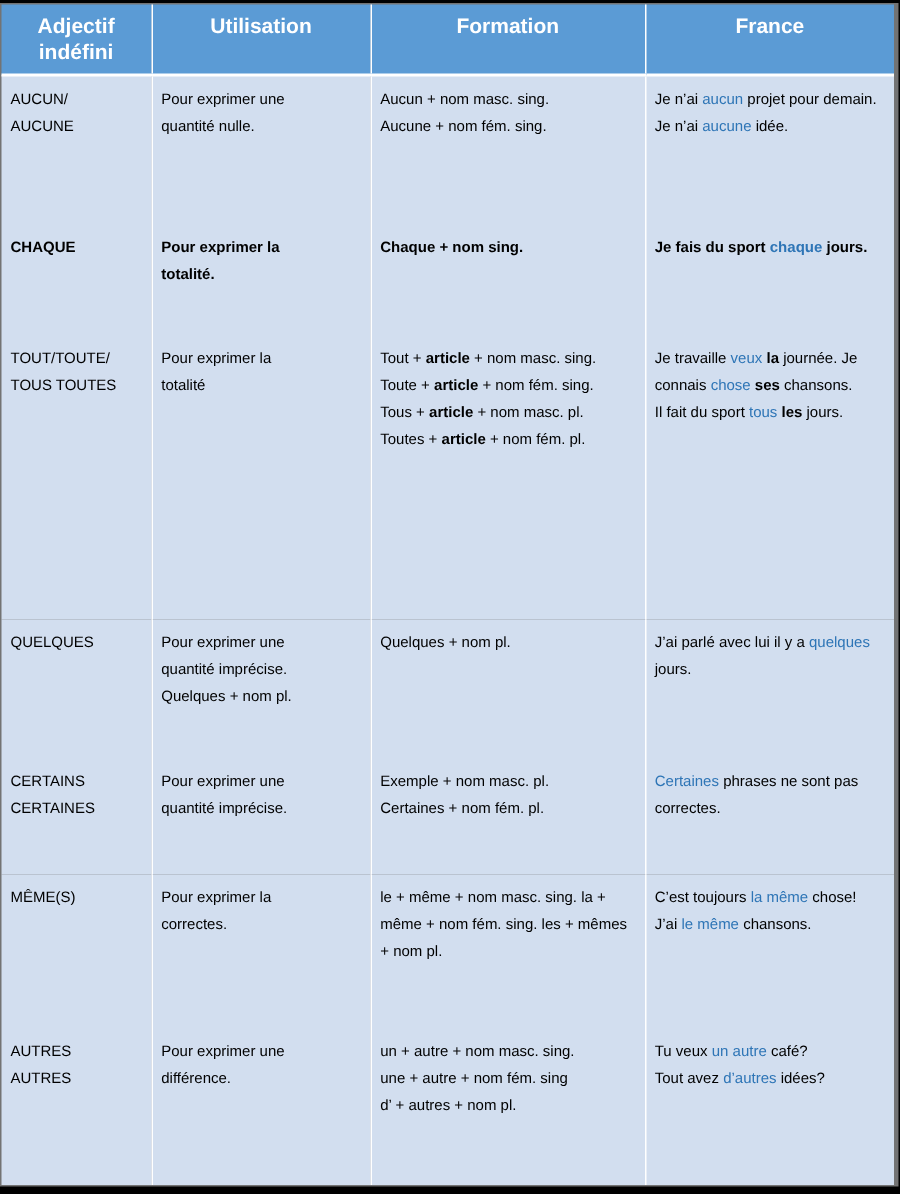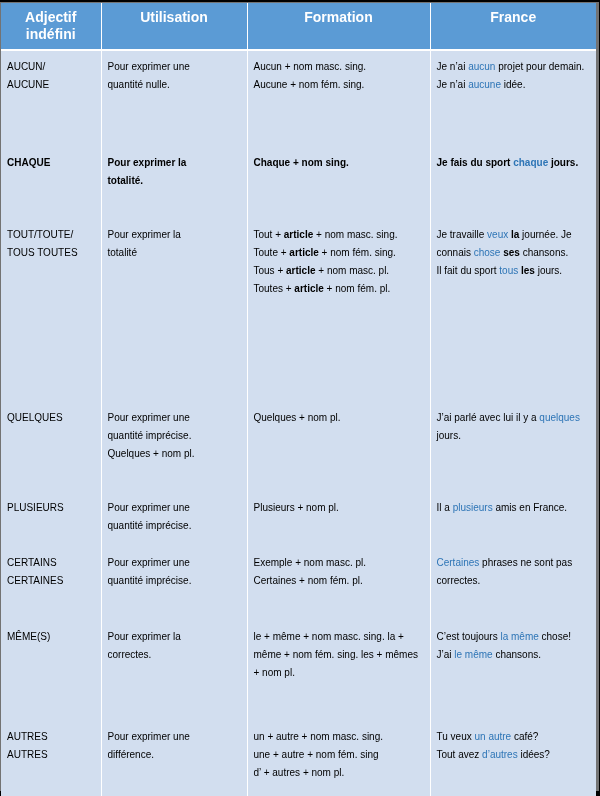--- a/index.html
+++ b/index.html
@@ -159,35 +159,20 @@
         <span class="line">Quelques + nom pl.</span>
       </td>
       <td>
         <span class="line">Quelques + nom pl.</span>
       </td>
       <td>
         <span class="line"><span>J’ai parlé avec lui il y a </span><span class="hl">quelques</span><span> jours.</span></span>
       </td>
     </tr>
 
-    <tr class="r5">
-      <td>
-        <span class="line">PLUSIEURS</span>
-      </td>
-      <td>
-        <span class="line">Pour exprimer une</span>
-        <span class="line">quantité imprécise.</span>
-      </td>
-      <td>
-        <span class="line">Plusieurs + nom pl.</span>
-      </td>
-      <td>
-        <span class="line"><span>Il a </span><span class="hl">plusieurs</span><span> amis en France.</span></span>
-      </td>
-    </tr>
 
     <tr class="r6">
       <td>
         <span class="line">CERTAINS</span>
         <span class="line">CERTAINES</span>
       </td>
       <td>
         <span class="line">Pour exprimer une</span>
         <span class="line">quantité imprécise.</span>
       </td>

